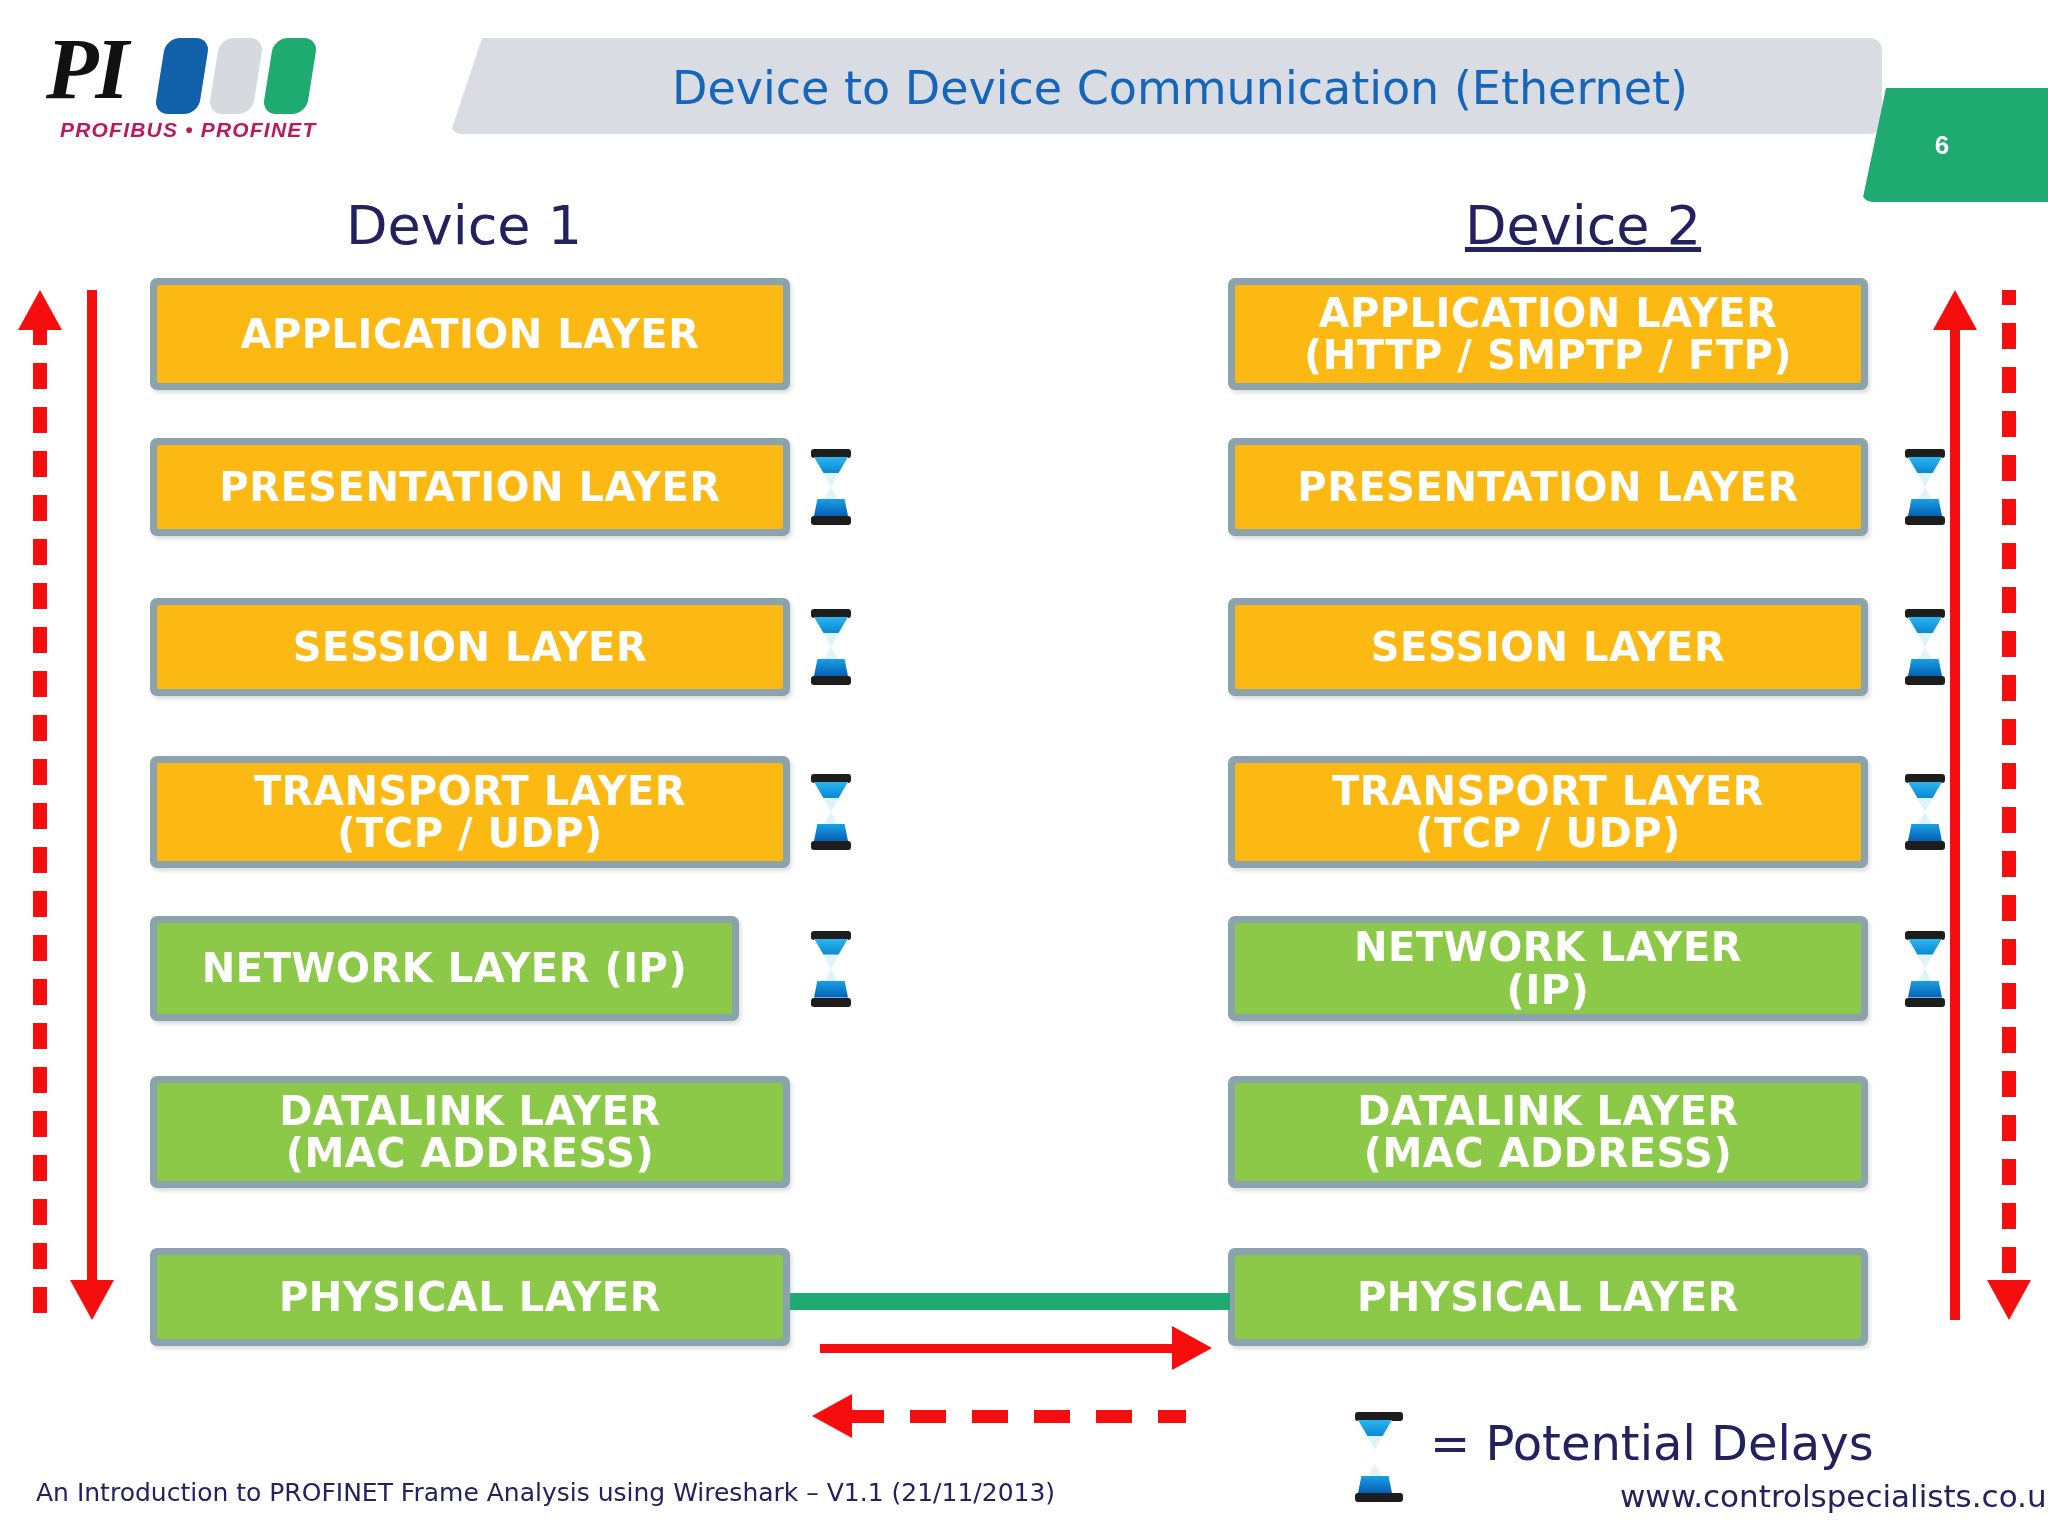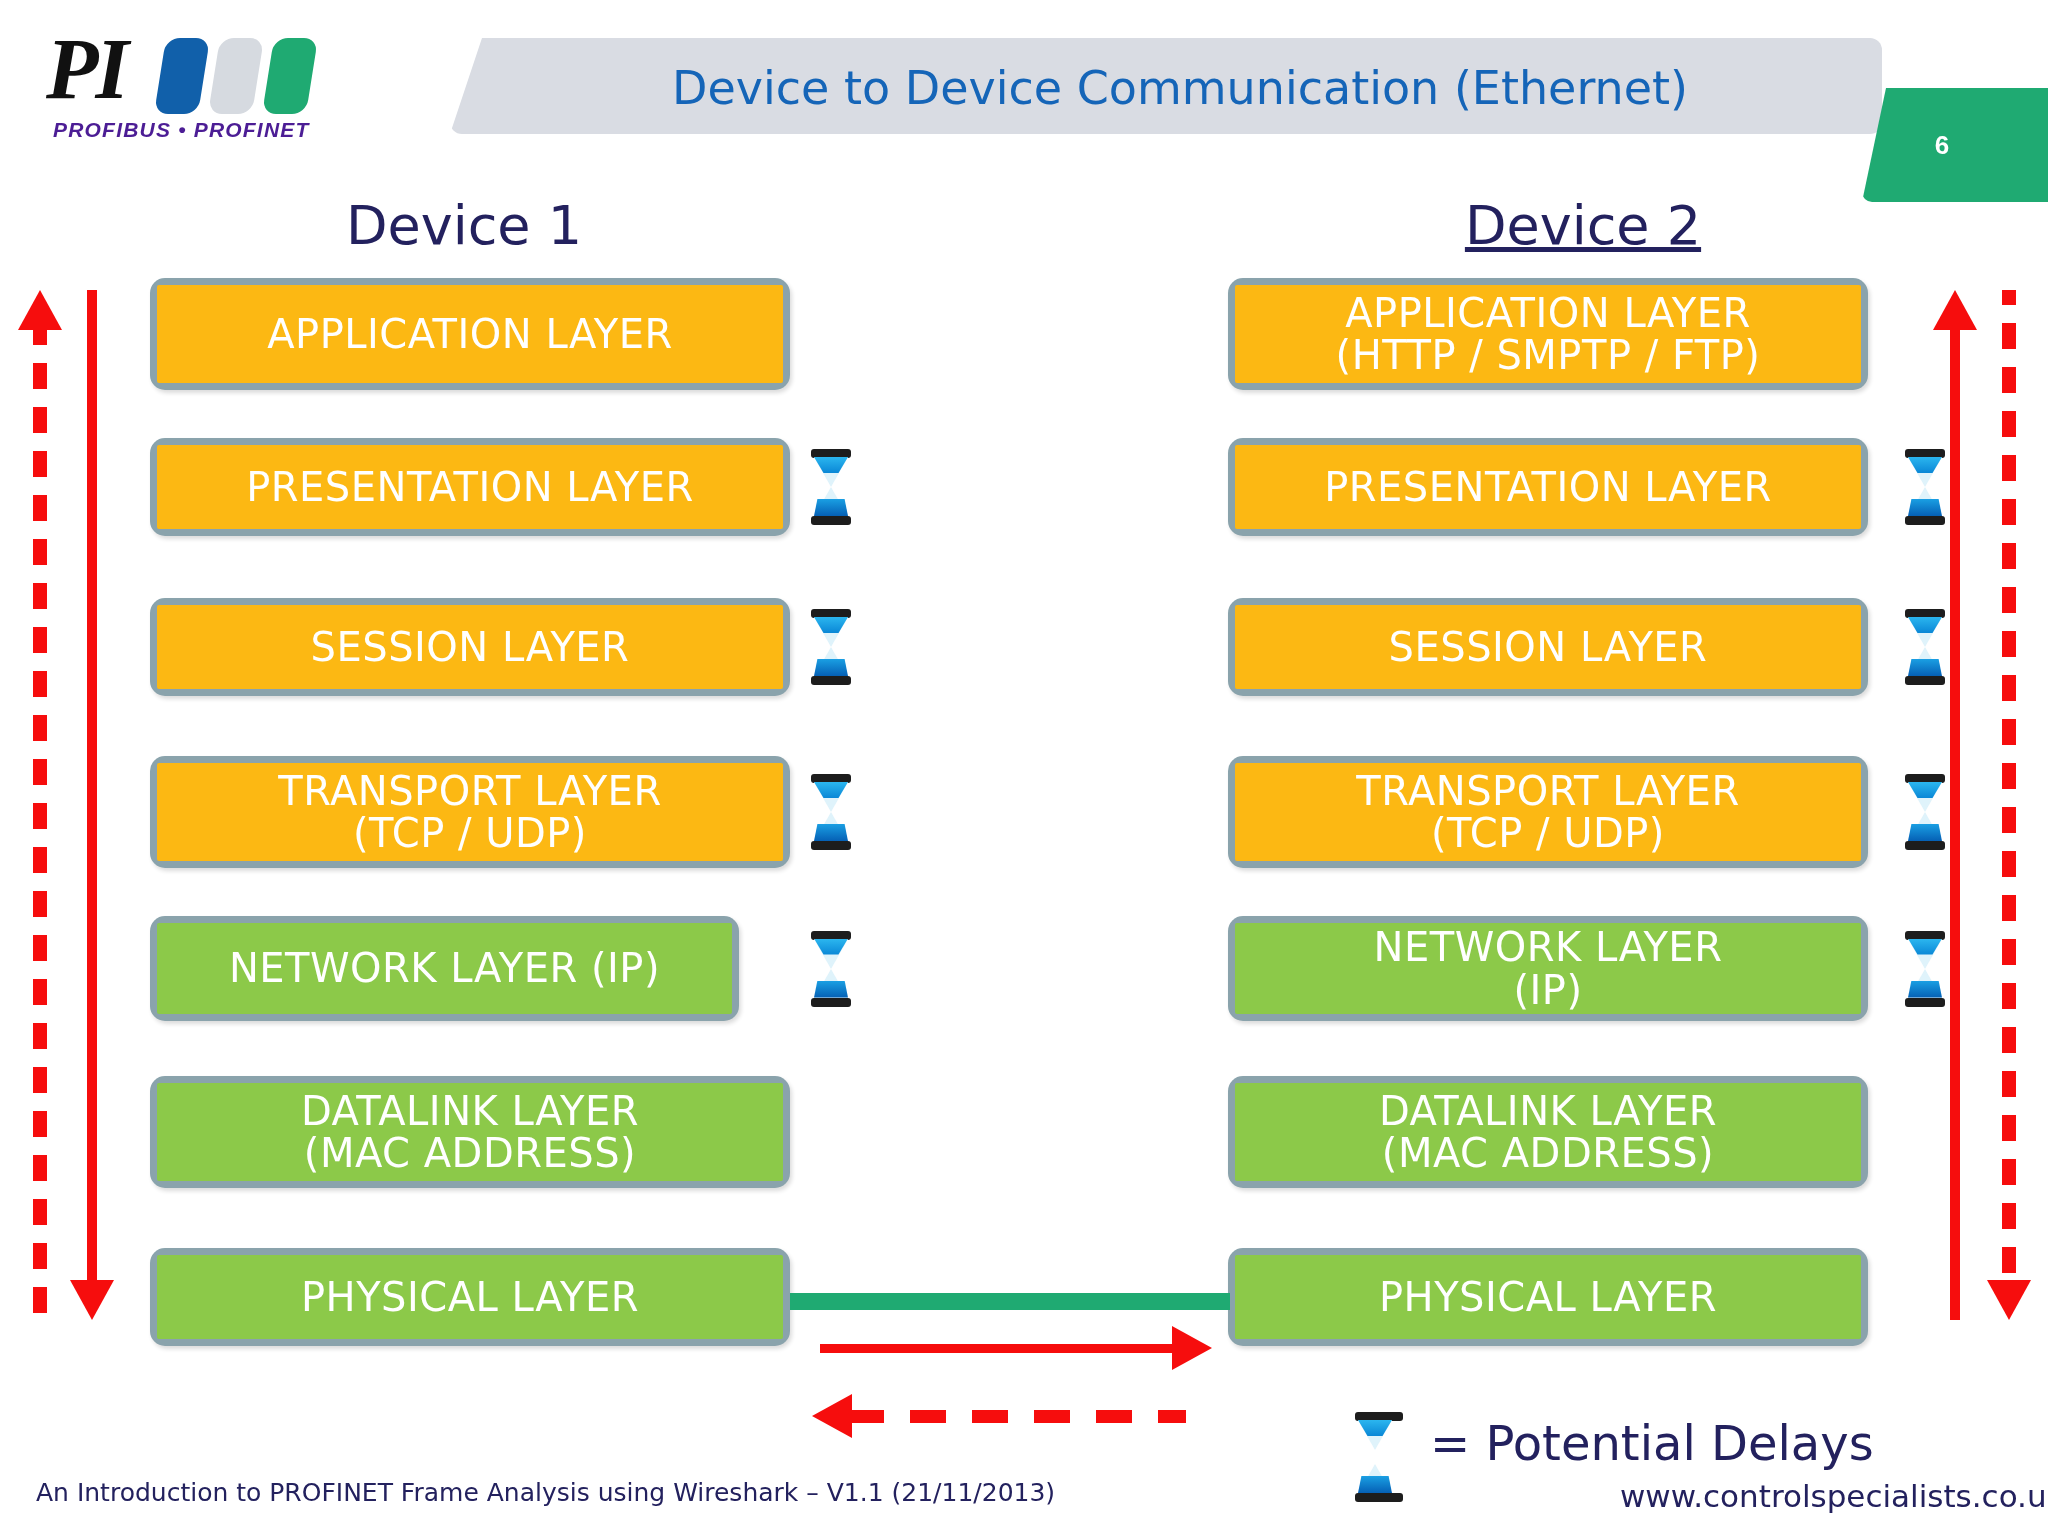--- a/index.html
+++ b/index.html
@@ -44,28 +44,28 @@
     width: 44px;
     height: 76px;
     border-radius: 14px;
     transform: skewX(-9deg);
   }
   .logo-bar.b1 { left: 120px; background: #1160aa; }
   .logo-bar.b2 { left: 174px; background: #d6dae0; }
   .logo-bar.b3 { left: 228px; background: #1faa72; }
   .logo-sub {
     position: absolute;
-    left: 13px;
+    left: 20px;
     top: 100px;
     font-family: "Liberation Sans", sans-serif;
     font-style: italic;
     font-weight: bold;
     font-size: 21px;
     letter-spacing: 1.2px;
-    color: #4c1d95;
+    color: #be185d;
     white-space: nowrap;
   }
 
   
   .title-banner {
     position: absolute;
     left: 450px;
     top: 38px;
     width: 1432px;
     height: 96px;
@@ -131,23 +131,24 @@
     white-space: nowrap;
   }
   .device-heading.d1 { left: 144px; width: 640px; }
   .device-heading.d2 { left: 1263px; width: 640px; text-decoration: underline; }
 
   
   .layer-box {
     position: absolute;
     box-sizing: border-box;
     background: #8aa3ac;
-    border-radius: 15px;
+    border-radius: 7px;
     padding: 7px;
     box-shadow: 2px 3px 4px rgba(0,0,0,0.14);
+    font-weight: bold;
   }
   .layer-inner {
     width: 100%;
     height: 100%;
     display: flex;
     flex-direction: column;
     align-items: center;
     justify-content: center;
     border-radius: 2px;
     font-family: "DejaVu Sans", sans-serif;

